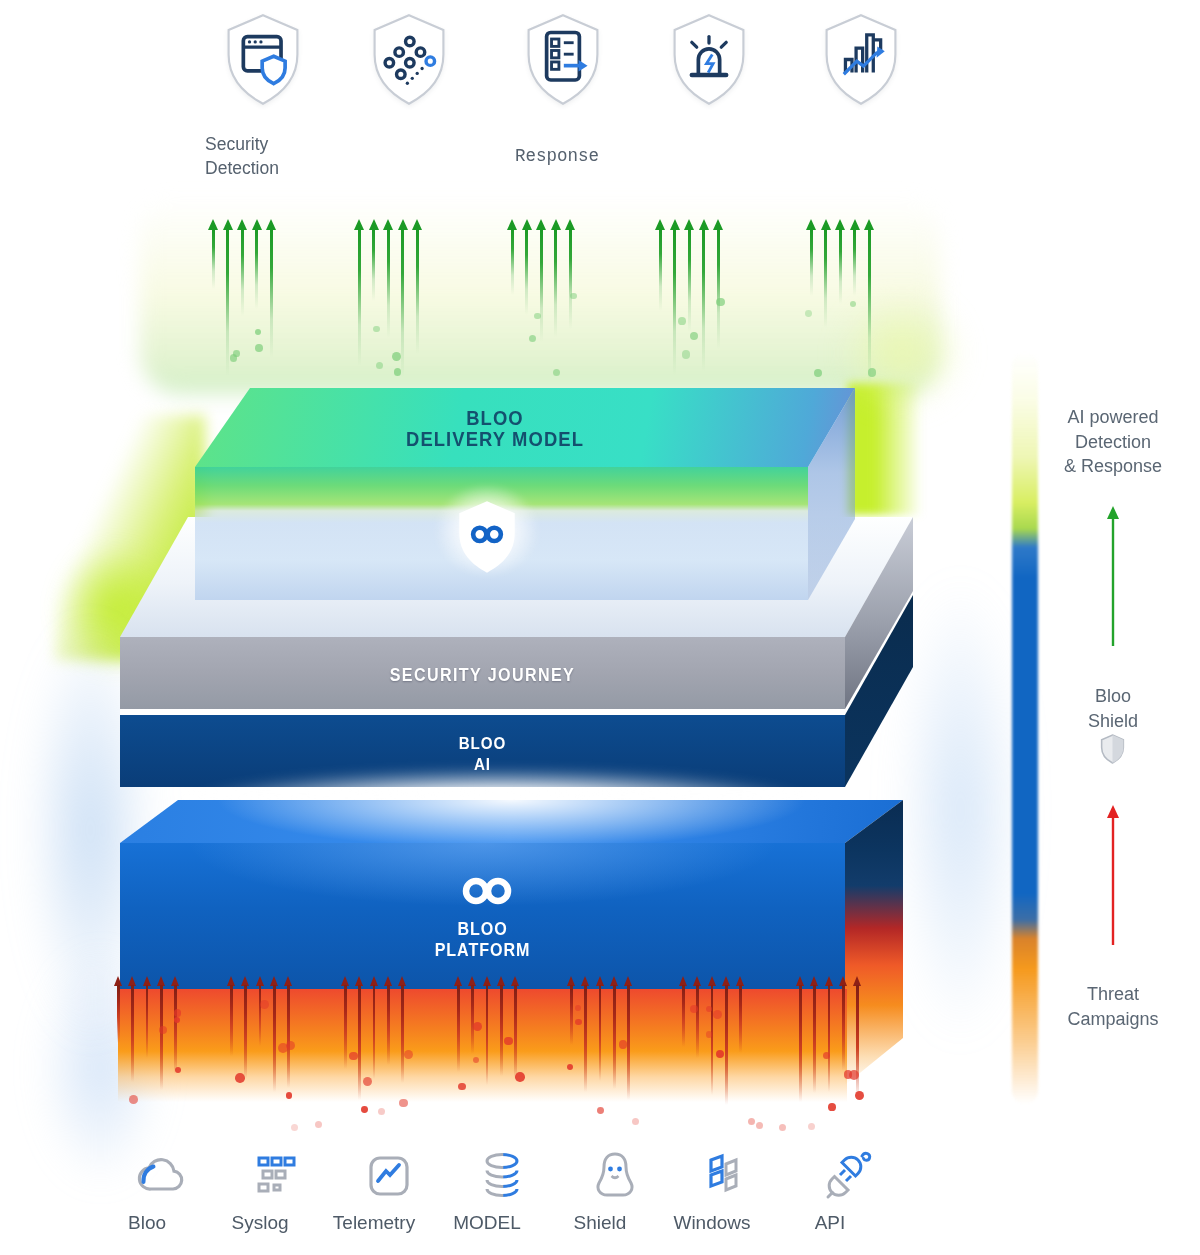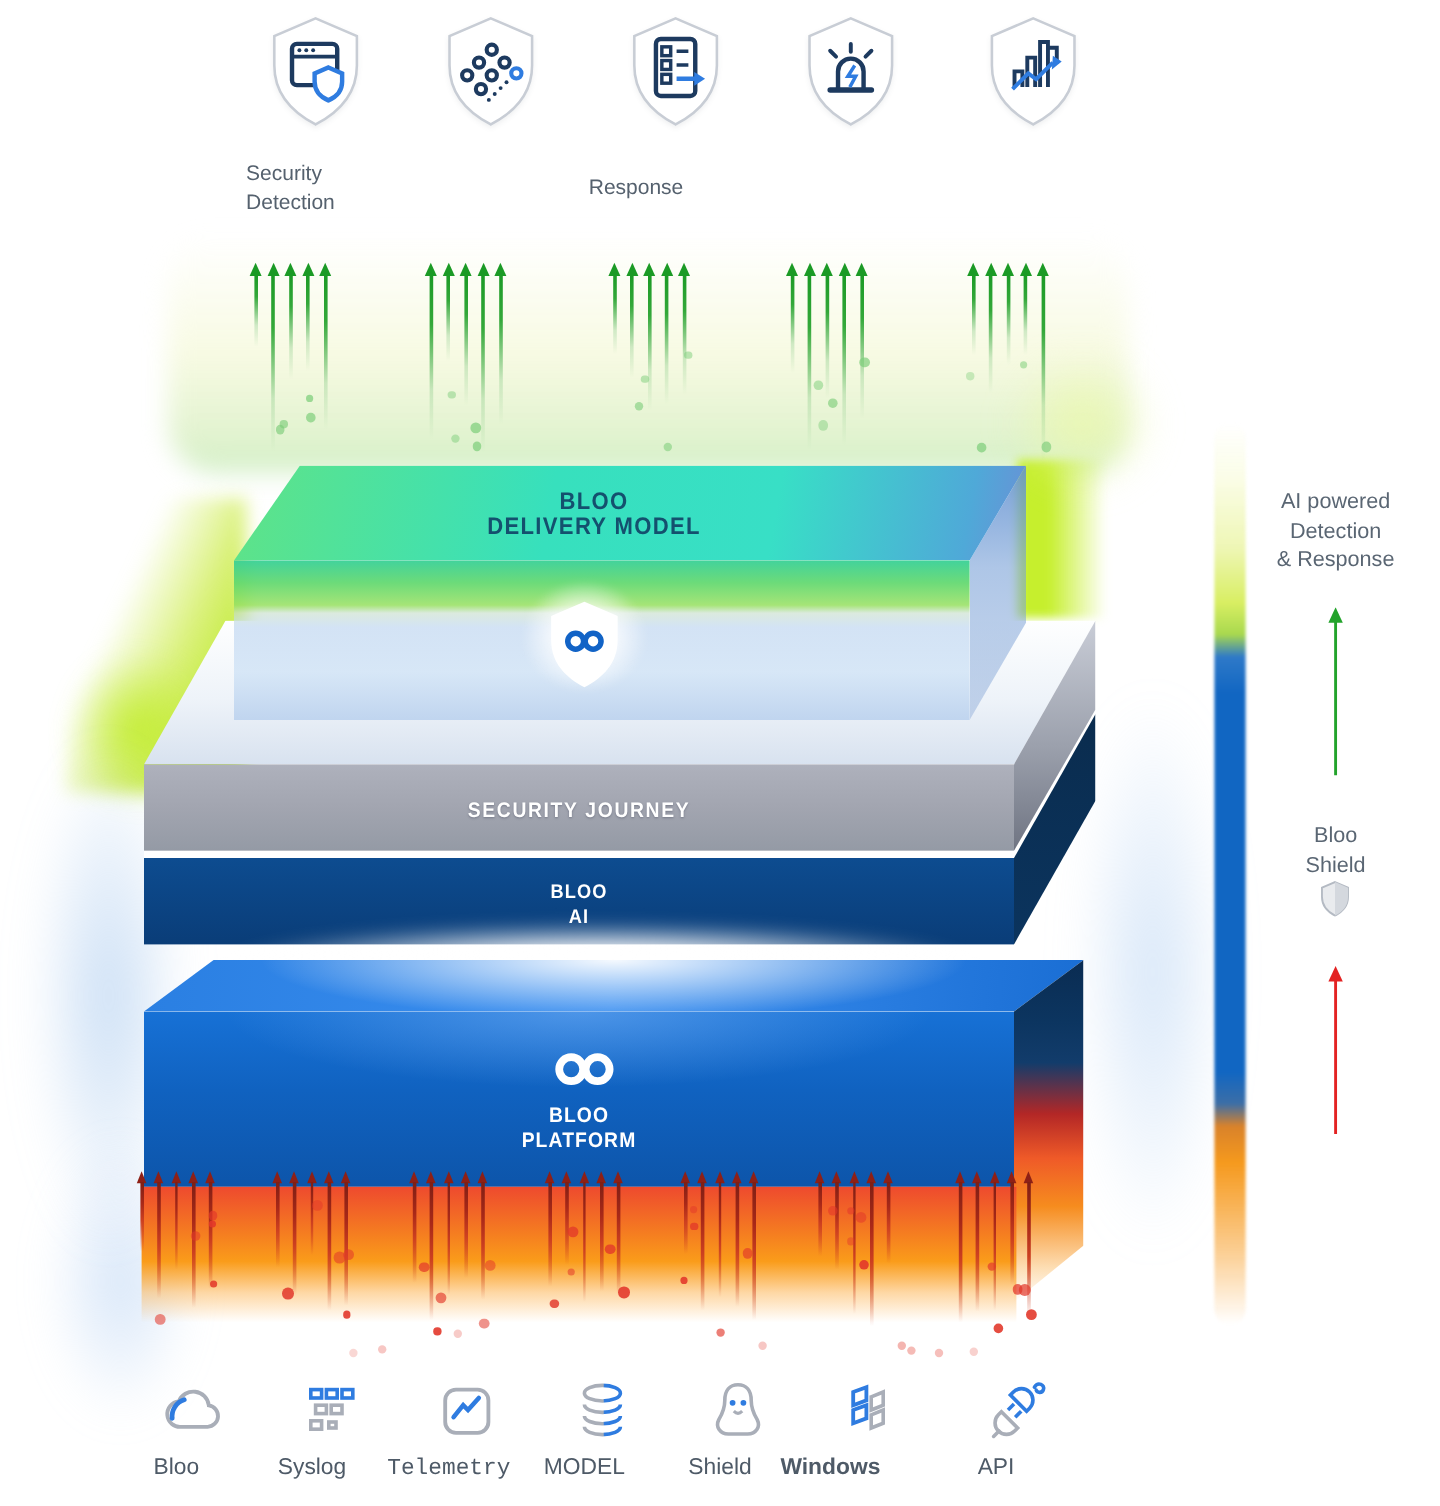--- a/index.html
+++ b/index.html
@@ -97,21 +97,21 @@
         <rect x="36" y="33" width="9" height="9"></rect>
           <rect x="36" y="47" width="9" height="9"></rect>
           <rect x="36" y="61" width="9" height="9"></rect>
         <path d="M51 37.5 H63"></path>
           <path d="M51 51.5 H63"></path>
       </g>
       <path d="M51 65.5 H71" stroke="#2f7ce0" stroke-width="4.5"></path>
       <polygon points="69,58.5 80,65.5 69,72.5" fill="#2f7ce0"></polygon>
     </svg>
   </div>
-  <div class="svc-label" style="left:448px;top:130px;">Response</div>
+  <div class="svc-label" style="left:475px;top:130px;font-family:Liberation Mono, monospace;">Response</div>
 
   <div class="svc" style="left:606px;top:12px;">
     <svg width="82" height="95" viewBox="0 0 100 116" style="margin-left:41px;">
       <path d="M50 4 L92 22 V52 C92 82 73 100 50 112 C27 100 8 82 8 52 V22 Z" fill="#ffffff" stroke="#c8cdd5" stroke-width="2.6"></path>
       <path d="M29 77 H71" stroke="#1d3a5f" stroke-width="5.5" stroke-linecap="round"></path>
       <path d="M37 77 V58 a13 13 0 0 1 26 0 V77" fill="none" stroke="#1d3a5f" stroke-width="4.5"></path>
       <path d="M54 52 l-7 11 h8 l-6 11" fill="none" stroke="#2f7ce0" stroke-width="3.5"></path>
       <g stroke="#1d3a5f" stroke-width="4" stroke-linecap="round">
         <path d="M50 38 V30"></path>
           <path d="M35 43 l-6 -6"></path>
@@ -403,20 +403,22 @@
   <div class="legend-label" style="left:1028px;top:684px;">Bloo
 Shield</div>
   <svg class="abs" style="left:1099px;top:734px;" width="27" height="30" viewBox="0 0 100 116">
     <path d="M50 4 L92 22 V52 C92 82 73 100 50 112 C27 100 8 82 8 52 V22 Z" fill="#e9ebee" stroke="#b4bac3" stroke-width="6"></path>
     <path d="M50 4 L92 22 V52 C92 82 73 100 50 112 Z" fill="#d4d8de"></path>
   </svg>
   <svg class="abs" style="left:1103px;top:805px;" width="20" height="144" viewBox="0 0 20 144">
     <line x1="10" y1="12" x2="10" y2="140" stroke="#e32222" stroke-width="2.4"></line>
     <polygon points="10,0 16,13 4,13" fill="#e32222"></polygon>
   </svg>
+  <div class="legend-label" style="left:1028px;top:982px;">Threat
+Campaigns</div>
 
   <div class="src" style="left:87px;top:1148px;">
     <svg width="60" height="56" viewBox="0 0 56 56" style="margin-left:30px;">
       <path d="M17 41 h22 a9 9 0 0 0 1 -17.9 a13 13 0 0 0 -25 -3.2 A9.5 9.5 0 0 0 17 41 Z" fill="none" stroke="#a9aeb8" stroke-width="3.2"></path>
       <path d="M9.5 34 a14.5 14.5 0 0 1 10 -15.5" fill="none" stroke="#2f7ce0" stroke-width="4" stroke-linecap="round"></path>
     </svg>
   </div>
   <div class="src-label" style="left:87px;top:1212px;">Bloo</div>
 
   <div class="src" style="left:200px;top:1148px;">
@@ -435,21 +437,21 @@
     </svg>
   </div>
   <div class="src-label" style="left:200px;top:1212px;">Syslog</div>
 
   <div class="src" style="left:314px;top:1148px;">
     <svg width="60" height="56" viewBox="0 0 56 56" style="margin-left:30px;">
       <rect x="10" y="10" width="36" height="36" rx="9" fill="none" stroke="#a9aeb8" stroke-width="3.2"></rect>
       <path d="M17 33 L25 23 L29 27 L38 17" fill="none" stroke="#2f7ce0" stroke-width="3.8" stroke-linecap="round"></path>
     </svg>
   </div>
-  <div class="src-label" style="left:314px;top:1212px;font-family:Liberation Mono, monospace;">Telemetry</div>
+  <div class="src-label" style="left:314px;top:1212px;">Telemetry</div>
 
   <div class="src" style="left:427px;top:1148px;">
     <svg width="60" height="56" viewBox="0 0 56 56" style="margin-left:30px;">
       <defs>
         <linearGradient id="dbgrad" x1="0" y1="0" x2="1" y2="0">
           <stop offset="0" stop-color="#a9aeb8"></stop>
             <stop offset=".52" stop-color="#a9aeb8"></stop>
           <stop offset=".56" stop-color="#2f7ce0"></stop>
             <stop offset="1" stop-color="#2f7ce0"></stop>
         </linearGradient>
@@ -481,21 +483,21 @@
       <g fill="none" stroke="#2f7ce0" stroke-width="3.2">
         <path d="M12 12 L23 8 V19 L12 23 Z"></path>
           <path d="M12 27 L23 23 V34 L12 38 Z"></path>
       </g>
       <g fill="none" stroke="#a9aeb8" stroke-width="3">
         <path d="M27 16 L37 12 V23 L27 27 Z"></path>
           <path d="M27 31 L37 27 V38 L27 42 Z"></path>
       </g>
     </svg>
   </div>
-  <div class="src-label" style="left:632px;top:1212px;font-weight:bold;">Windows</div>
+  <div class="src-label" style="left:652px;top:1212px;">Windows</div>
 
   <div class="src" style="left:770px;top:1148px;">
     <svg width="60" height="56" viewBox="0 0 56 56" style="margin-left:30px;">
       <path d="M15 31 a9.5 9.5 0 1 0 13.5 13.5 l2.5 -2.5 -13.5 -13.5 Z" fill="none" stroke="#a9aeb8" stroke-width="3"></path>
       <path d="M11 49 l4.5 -4.5" stroke="#a9aeb8" stroke-width="3" stroke-linecap="round"></path>
       <path d="M41 25.5 a9.5 9.5 0 1 0 -13.5 -13.5 l-2.5 2.5 13.5 13.5 Z" fill="none" stroke="#2f7ce0" stroke-width="3"></path>
       <path d="M28 22 l-5 5" stroke="#2f7ce0" stroke-width="3"></path>
       <path d="M34 28 l-5 5" stroke="#2f7ce0" stroke-width="3"></path>
       <path d="M45 8 c3 -5 9 -2 7.5 2 c-1 3 -5 3 -6 .5" fill="none" stroke="#2f7ce0" stroke-width="3" stroke-linecap="round"></path>
     </svg>

